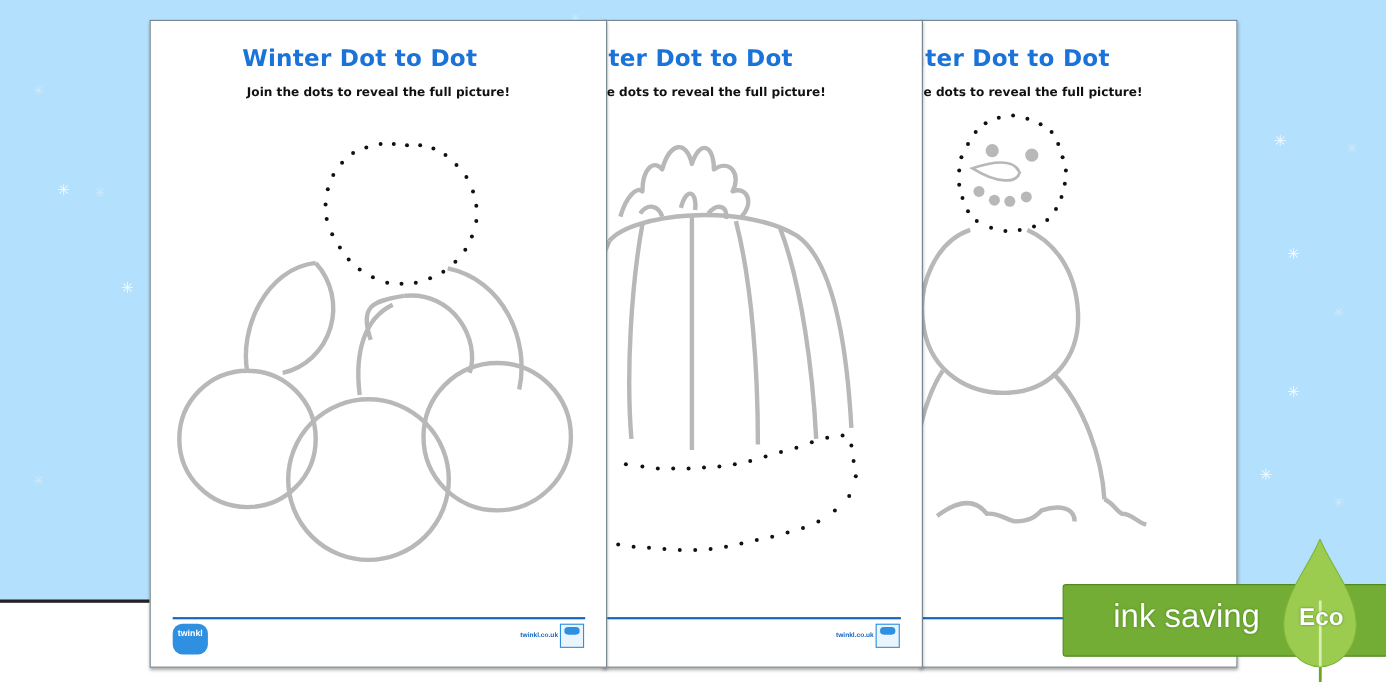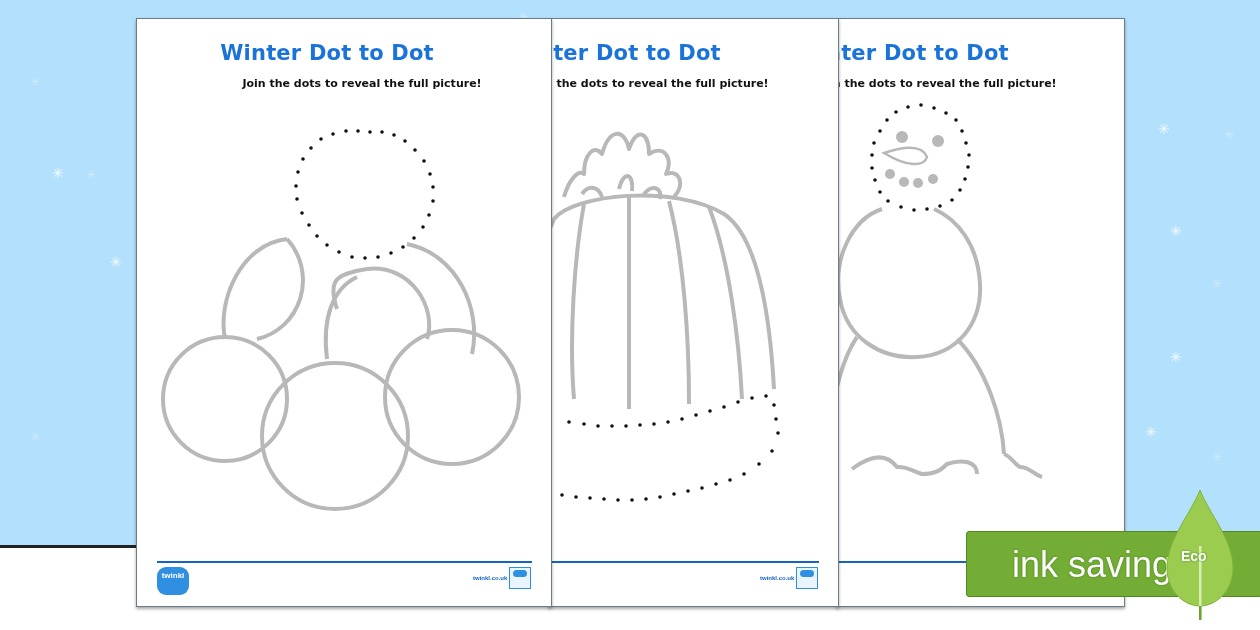--- a/index.html
+++ b/index.html
@@ -10,31 +10,31 @@
   .flake.dim { opacity:0.35; font-size:12px; }
   .sheet { position:absolute; top:18px; background:#fff; border:1px solid #6b7d88; box-shadow:0 2px 3px rgba(0,0,0,0.35); overflow:hidden; }
   .sheet-1 { left:136px; width:414px; height:587px; z-index:3; }
   .sheet-2 { left:548px; width:289px; height:587px; z-index:2; }
   .sheet-3 { left:836px; width:287px; height:587px; z-index:1; }
   .sheet-inner { position:absolute; top:0; height:100%; }
   .sheet-1 .sheet-inner { left:0; width:414px; }
   .sheet-2 .sheet-inner { left:-125px; width:414px; }
   .sheet-3 .sheet-inner { left:-125px; width:414px; }
   .title { position:absolute; top:22px; left:0; width:380px; text-align:center; color:#1a73d9; font-size:21px; font-weight:bold; font-family:"DejaVu Sans", sans-serif; letter-spacing:0.2px; }
-  .subtitle { position:absolute; top:58px; left:0; width:414px; text-align:center; color:#111; font-size:11px; font-weight:bold; font-family:"DejaVu Sans", sans-serif;padding-left:18px; }
+  .subtitle { position:absolute; top:58px; left:0; width:414px; text-align:center; color:#111; font-size:11px; font-weight:bold; font-family:"DejaVu Sans", sans-serif; }
   .art { position:absolute; left:0; top:0; width:414px; height:587px; }
   .footer-line { position:absolute; top:542px; left:20px; width:375px; height:2px; background:#1565c0; }
   .logo { position:absolute; top:548px; left:20px; width:32px; height:28px; background:#2f8fe0; border-radius:9px; color:#fff; font-size:8px; font-weight:bold; text-align:center; line-height:18px; }
   .site { position:absolute; top:556px; left:336px; color:#1565c0; font-size:6px; font-weight:bold; }
   .badge { position:absolute; top:548px; left:372px; width:20px; height:20px; border:1px solid #2f8fe0; background:#e9f4fd; }
   .badge::before { content:""; position:absolute; left:3px; top:2px; width:14px; height:7px; border-radius:4px; background:#2f8fe0; }
   .eco { position:absolute; left:966px; top:531px; width:294px; height:64px; background:#74ad35; border:1px solid #4f8a1c; border-radius:3px; z-index:5; }
-  .eco-text { position:absolute; left:45px; top:12px; color:#fff; font-size:36px; font-family:"Liberation Sans", sans-serif; text-shadow:0 0 2px #3c7a10; }
+  .eco-text { position:absolute; left:45px; top:12px; color:#fff; font-size:30px; font-family:"Liberation Sans", sans-serif; text-shadow:0 0 2px #3c7a10; }
   .drop { position:absolute; left:1165px; top:490px; width:70px; height:130px; z-index:6; }
-  .eco-label { position:absolute; left:1181px; top:548px; color:#fff; font-size:14px; font-weight:bold; z-index:7; font-family:"Liberation Sans", sans-serif; text-shadow:0 0 2px #3c7a10; }
+  .eco-label { position:absolute; left:1181px; top:548px; color:#fff; font-size:22px; font-weight:bold; z-index:7; font-family:"Liberation Sans", sans-serif; text-shadow:0 0 2px #3c7a10; }
 </style>
 </head>
 <body>
 
 <div class="sky">
   <span class="flake" style="left:52px;top:166px">✳</span>
   <span class="flake dim" style="left:30px;top:75px">✳</span>
   <span class="flake dim" style="left:86px;top:168px">✳</span>
   <span class="flake" style="left:110px;top:255px">✳</span>
   <span class="flake dim" style="left:30px;top:430px">✳</span>

